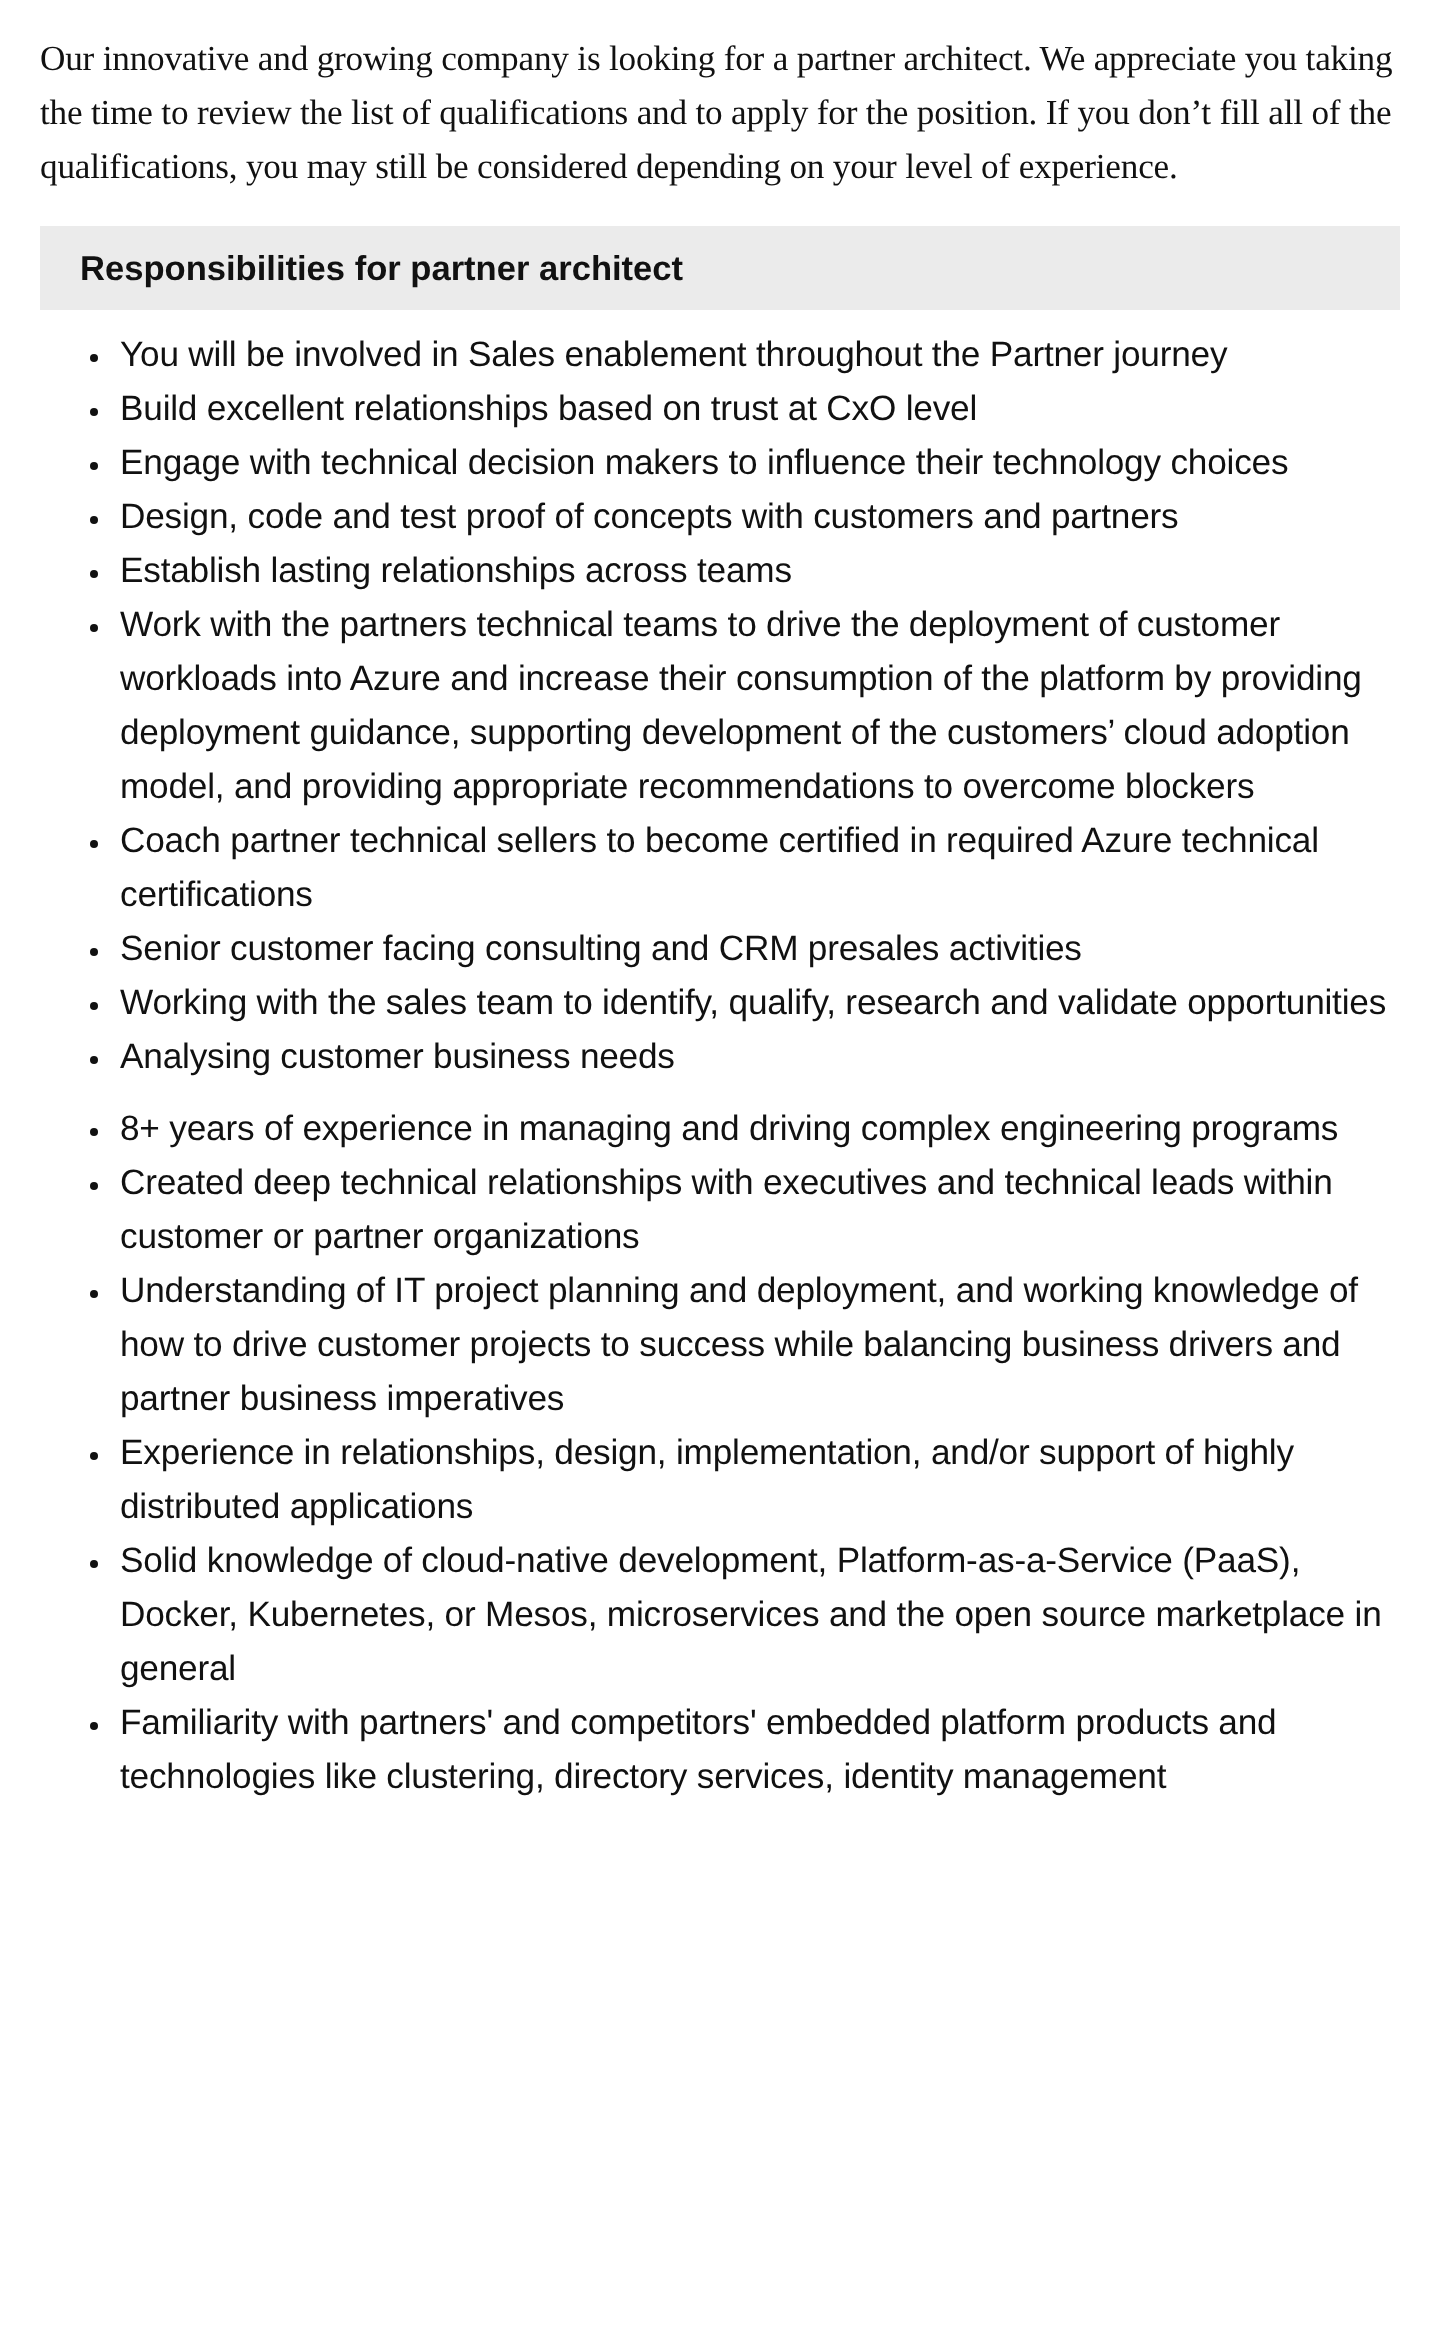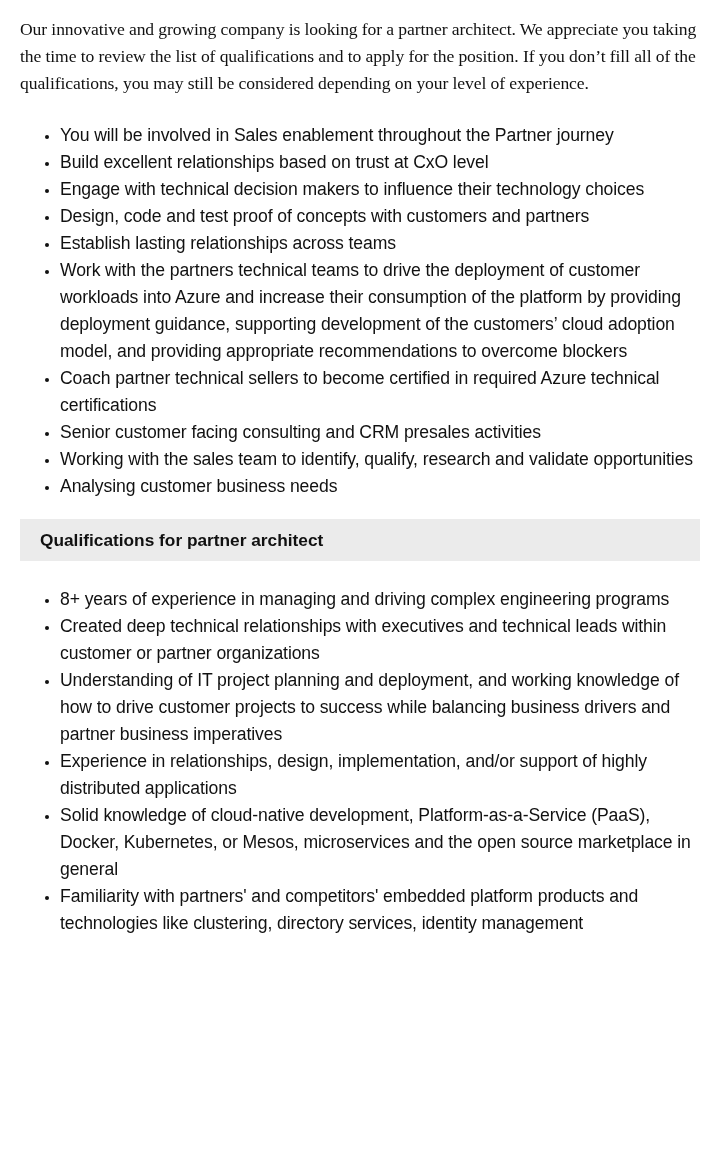--- a/index.html
+++ b/index.html
@@ -31,50 +31,50 @@
   .section-header {
     margin-top: 16px;
     background: #ebebeb;
     height: 42px;
     line-height: 42px;
     padding-left: 20px;
     font-size: 17.3px;
     font-weight: bold;
   }
   ul {
-    margin: 25px 0 0 0;
+    margin: 9px 0 0 0;
     padding-left: 40px;
     font-size: 17.6px;
     line-height: 27px;
     letter-spacing: -0.1px;
   }
   ul li { padding-left: 0; }
   ul li::marker { font-size: 14px; }
   .section-2 { margin-top: 19px; }
 </style>
 </head>
 <body>
 
 <div class="page">
   <p class="intro">Our innovative and growing company is looking for a partner architect. We appreciate you taking the time to review the list of qualifications and to apply for the position. If you don’t fill all of the qualifications, you may still be considered depending on your level of experience.</p>
 
+  <div class="section-header">Responsibilities for partner architect</div>
   <ul>
     <li>You will be involved in Sales enablement throughout the Partner journey</li>
     <li>Build excellent relationships based on trust at CxO level</li>
     <li>Engage with technical decision makers to influence their technology choices</li>
     <li>Design, code and test proof of concepts with customers and partners</li>
     <li>Establish lasting relationships across teams</li>
     <li>Work with the partners technical teams to drive the deployment of customer workloads into Azure and increase their consumption of the platform by providing deployment guidance, supporting development of the customers’ cloud adoption model, and providing appropriate recommendations to overcome blockers</li>
     <li>Coach partner technical sellers to become certified in required Azure technical certifications</li>
     <li>Senior customer facing consulting and CRM presales activities</li>
     <li>Working with the sales team to identify, qualify, research and validate opportunities</li>
     <li>Analysing customer business needs</li>
   </ul>
 
-  <div class="section-header section-2">Qualifications for partner architect</div>
   <ul>
     <li>8+ years of experience in managing and driving complex engineering programs</li>
     <li>Created deep technical relationships with executives and technical leads within customer or partner organizations</li>
     <li>Understanding of IT project planning and deployment, and working knowledge of how to drive customer projects to success while balancing business drivers and partner business imperatives</li>
     <li>Experience in relationships, design, implementation, and/or support of highly distributed applications</li>
     <li>Solid knowledge of cloud-native development, Platform-as-a-Service (PaaS), Docker, Kubernetes, or Mesos, microservices and the open source marketplace in general</li>
     <li>Familiarity with partners' and competitors' embedded platform products and technologies like clustering, directory services, identity management</li>
   </ul>
 </div>
 

